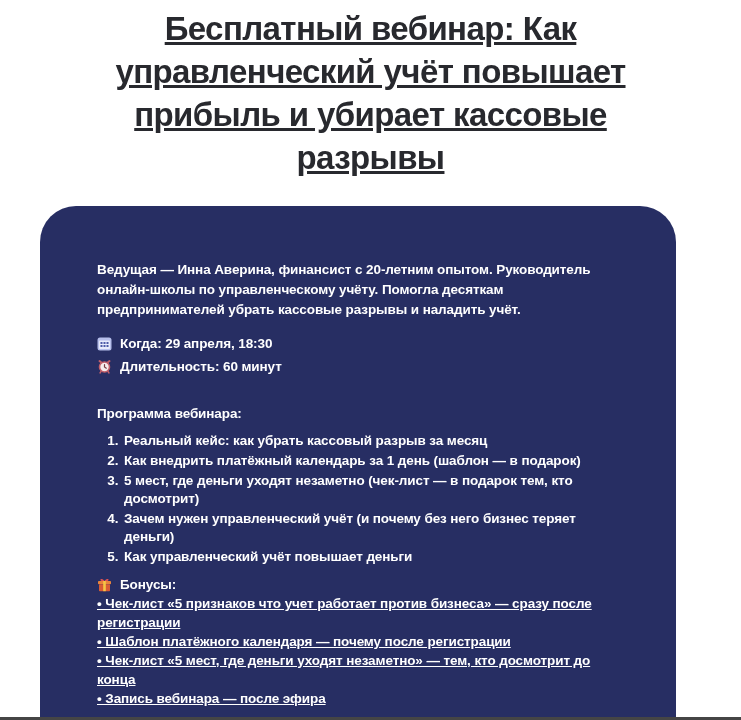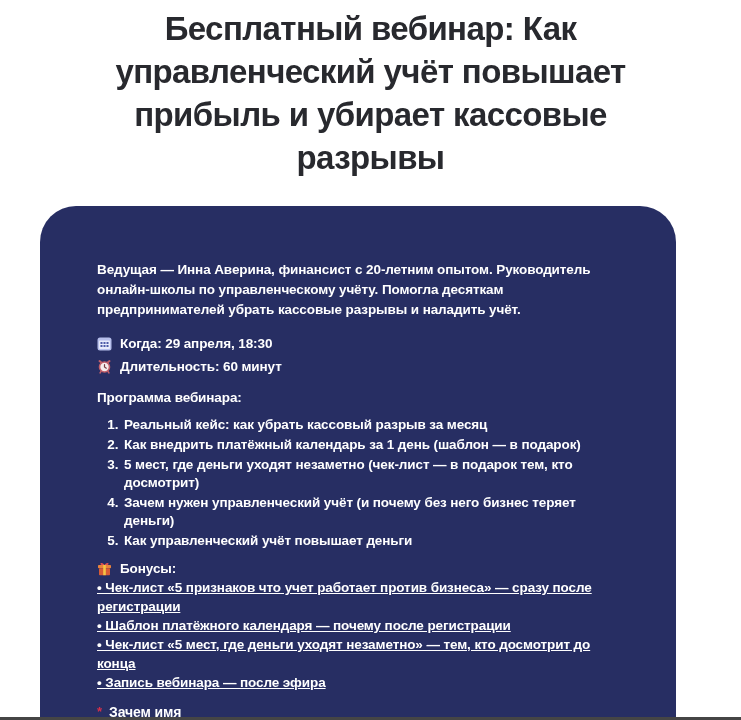--- a/index.html
+++ b/index.html
@@ -11,39 +11,40 @@
   }
   .page-title {
     font-size: 33px;
     line-height: 43px;
     font-weight: 700;
     letter-spacing: -0.6px;
     color: #28292e;
     text-align: center;
     max-width: 580px;
     margin: 7px auto 0;
+    text-decoration: underline;
   }
   .card {
     margin: 27px 0 0 40px;
     width: 636px;
     height: 600px;
     background: #272e63;
     border-radius: 36px;
     padding: 54px 57px 40px;
     color: #ffffff;
     font-weight: 700;
     font-size: 13.5px;
     line-height: 20px;
     letter-spacing: -0.1px;
   }
   .intro { line-height: 20px; }
   .meta-row { margin-top: 2px; line-height: 21px; display: flex; align-items: center; }
   .meta-row.first { margin-top: 13px; text-align: right; }
   .icon { display: inline-block; width: 15px; height: 15px; margin-right: 8px; flex: 0 0 auto; }
-  .program-heading { margin-top: 11px; line-height: 19px; }
+  .program-heading { margin-top: 27px; line-height: 19px; }
   ol.program-list { margin-top: 9px; padding-left: 25px; list-style: decimal; }
   ol.program-list li { line-height: 18px; margin-bottom: 2px; padding-left: 2px; }
   .bonuses-heading { margin-top: 9px; line-height: 19px; display: flex; align-items: center; }
   .bonus-item { line-height: 19px; text-decoration: underline; }
   .name-label { margin-top: 11px; line-height: 19px; font-size: 14px; }
   .req-marker { color: #d6304a; margin-right: 7px; font-size: 13px; position: relative; top: -1px; }
   .window-bottom-edge {
     position: fixed;
     left: 0; bottom: 0;
     width: 741px; height: 3px;

